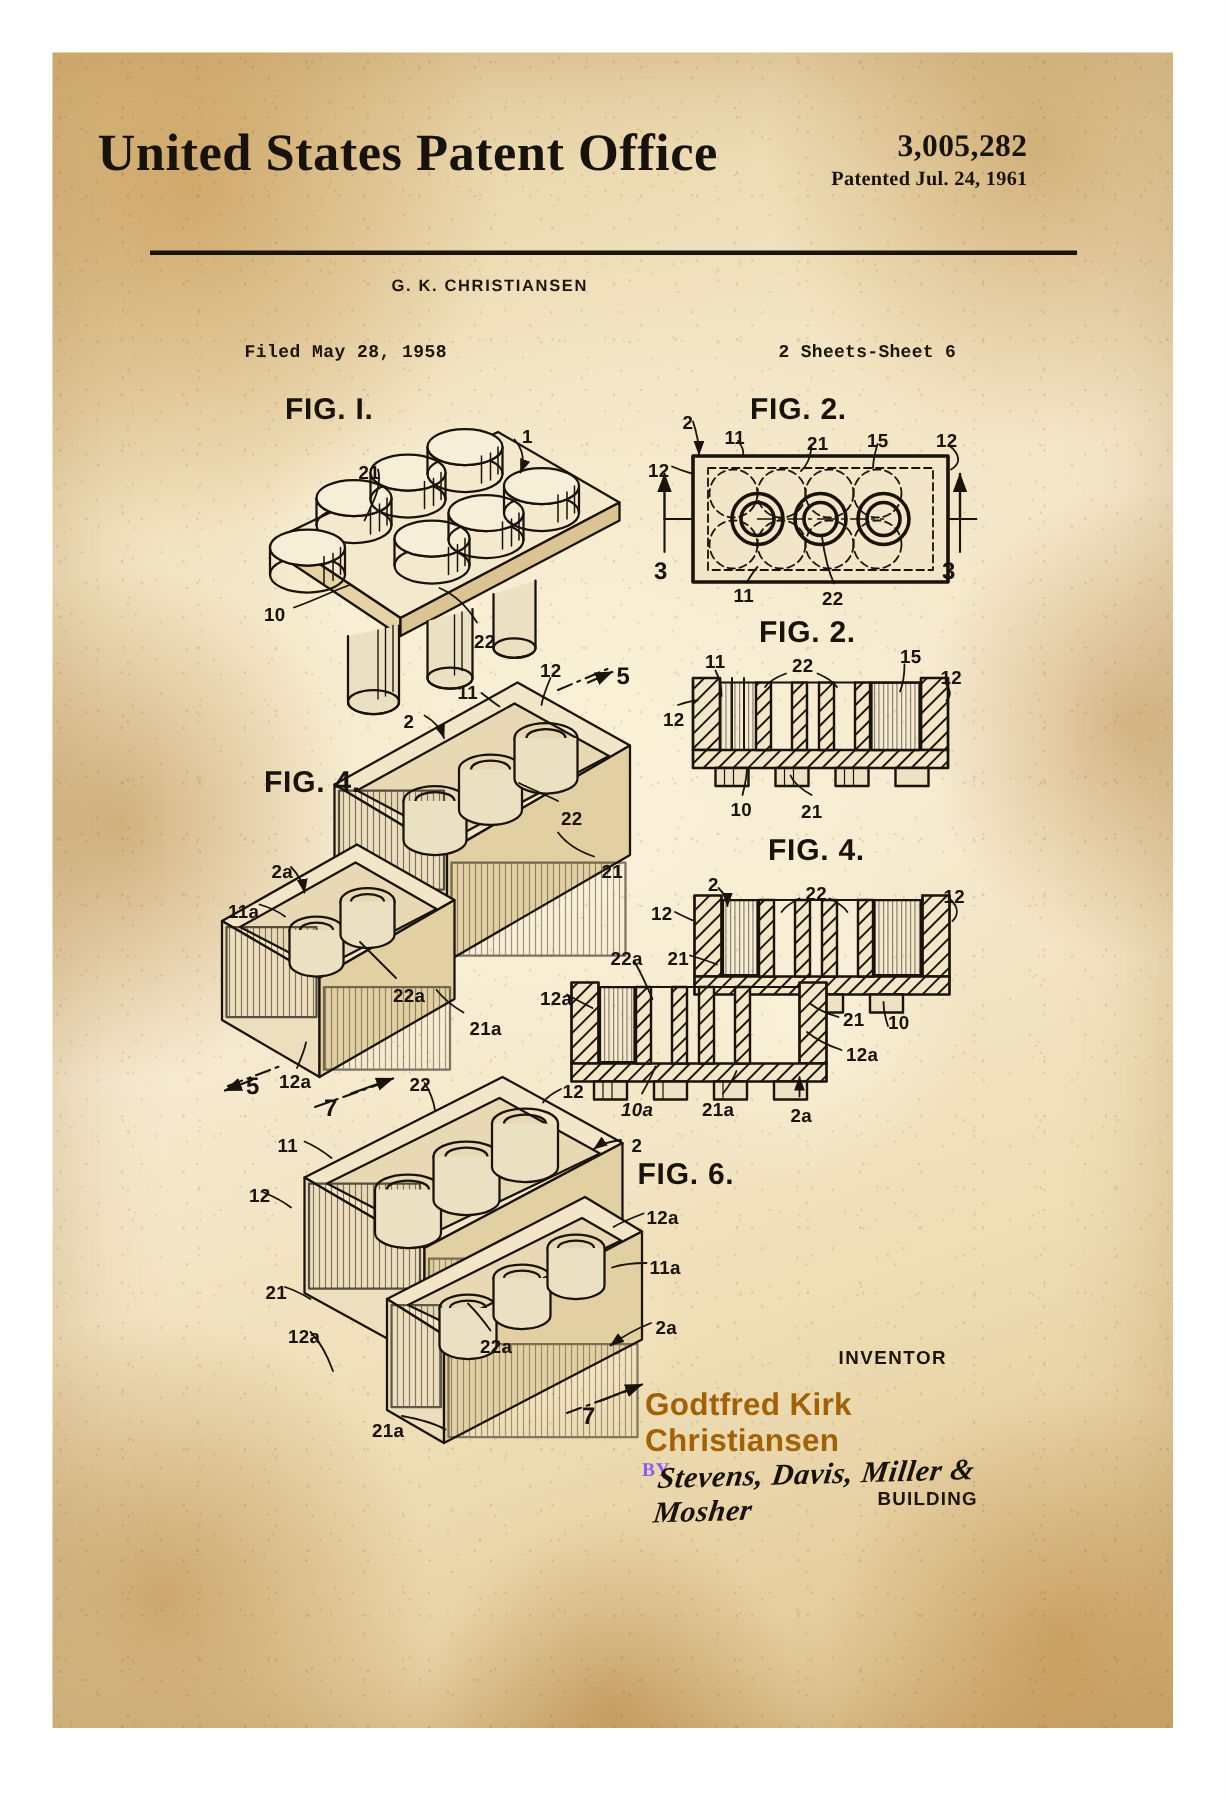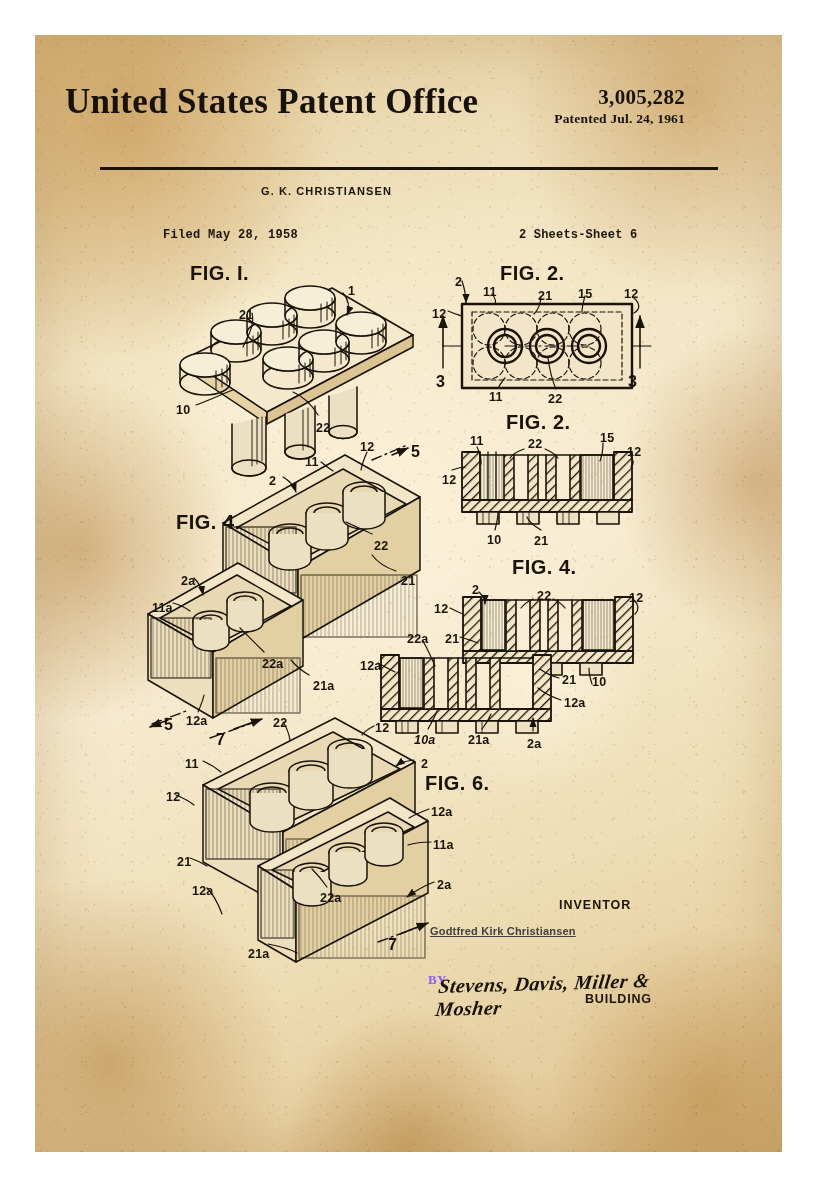--- a/index.html
+++ b/index.html
@@ -102,21 +102,21 @@
 
   
   .inv-cap{
     position:absolute;left:559px;top:898px;
     font-family:"Liberation Sans",sans-serif;font-weight:700;
     font-size:12.5px;color:#1b150b;letter-spacing:1px;
   }
   .inv-name{
     position:absolute;left:430px;top:925px;
     font-family:"Liberation Sans",sans-serif;font-weight:700;
-    font-size:11px;color:#404040;letter-spacing:.2px;text-decoration:underline;
+    font-size:21px;color:#a16207;letter-spacing:.2px;
   }
   .by-cap{
     position:absolute;left:428px;top:972px;
     font-family:"Liberation Serif",serif;font-weight:700;
     font-size:13px;color:#8b5cf6;letter-spacing:.4px;
   }
   .sig{
     position:absolute;left:437px;top:975px;
     font-family:"Liberation Serif",serif;font-style:italic;font-weight:700;
     font-size:20px;color:#17120a;letter-spacing:.4px;

